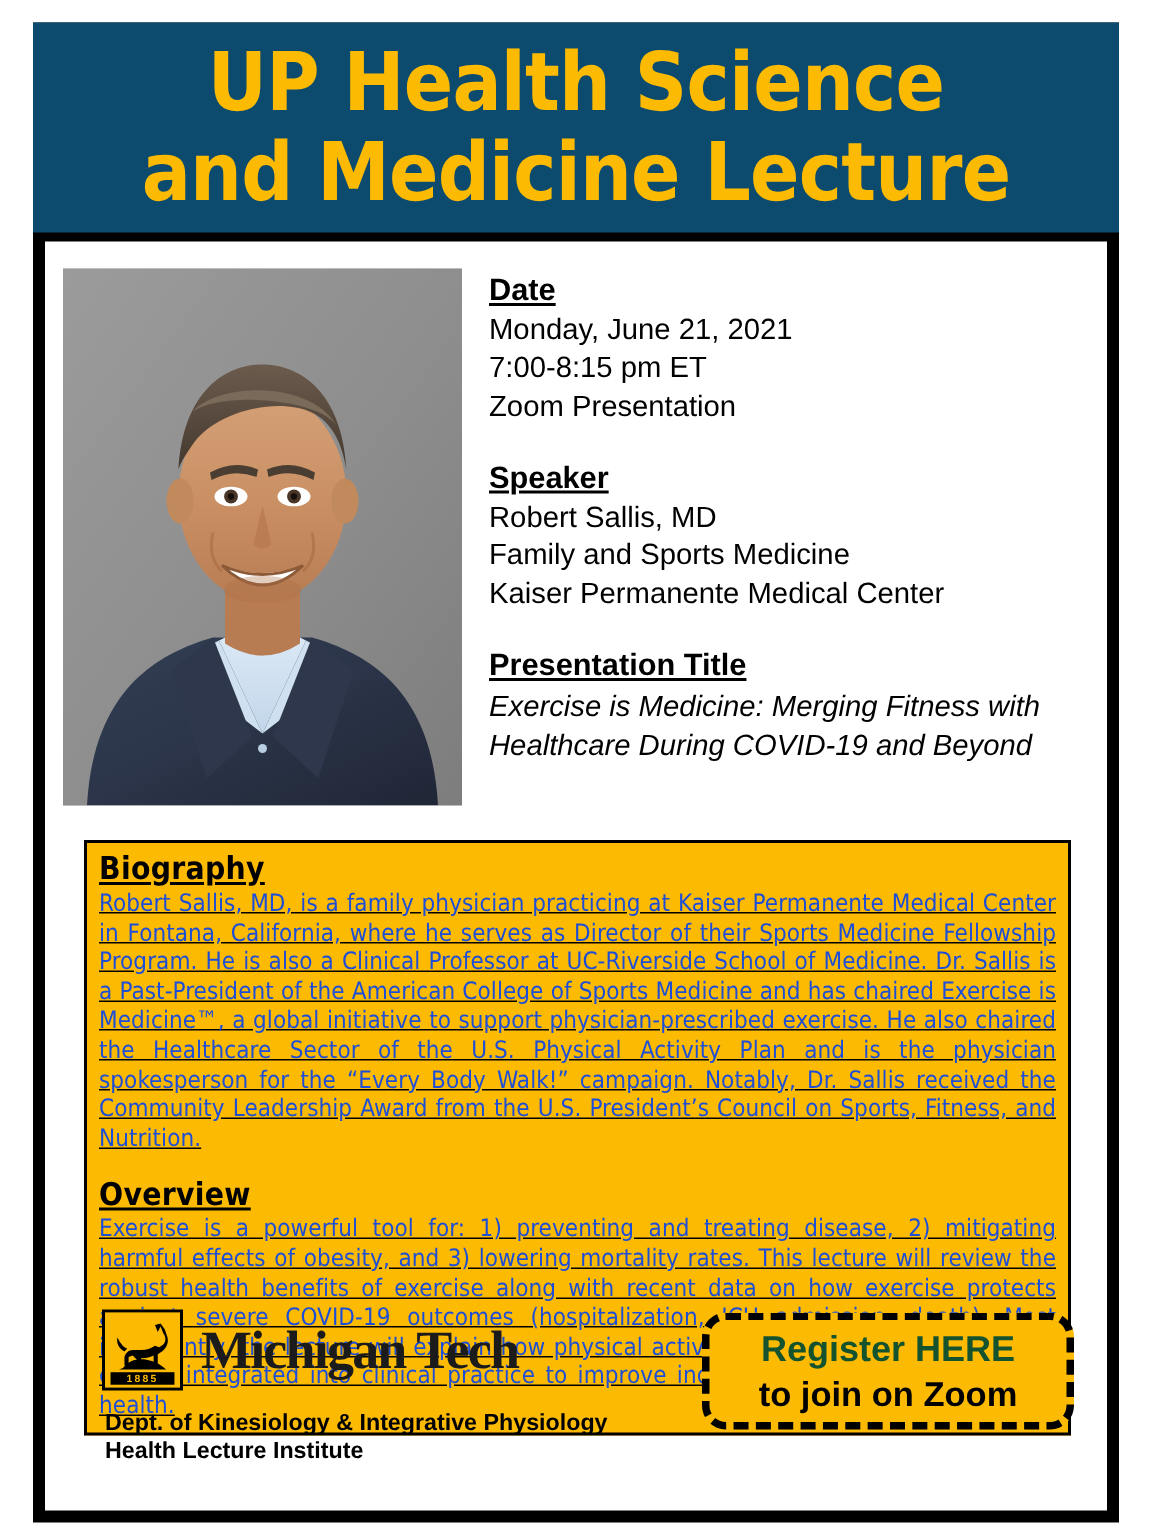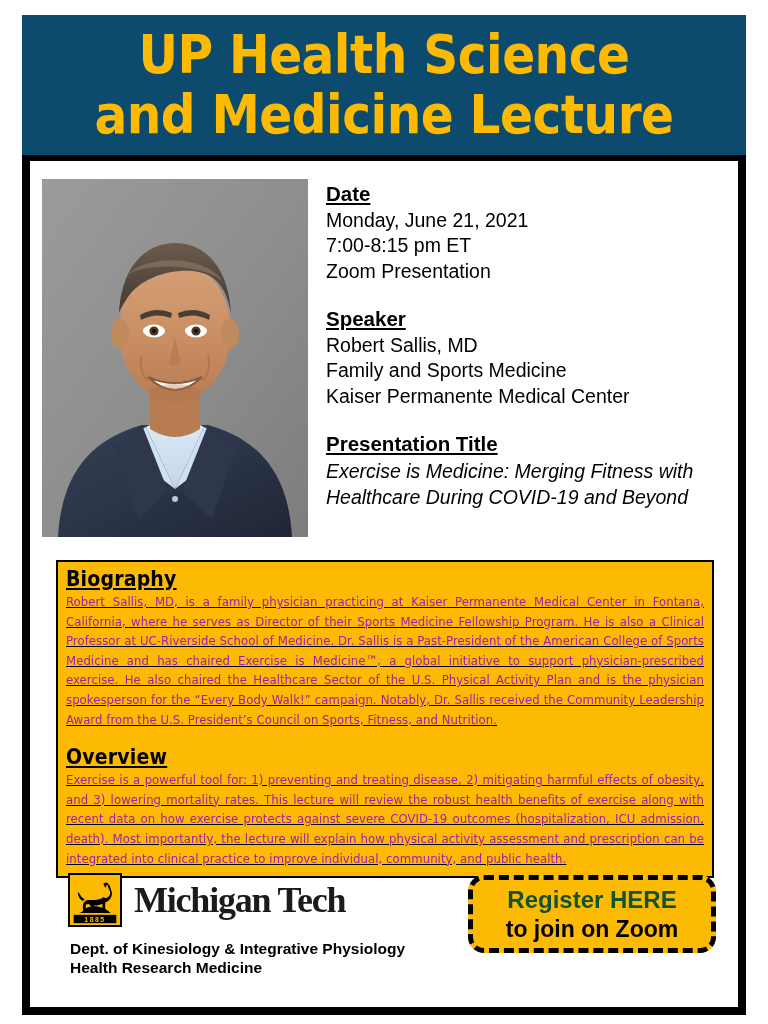--- a/index.html
+++ b/index.html
@@ -121,23 +121,23 @@
     font-weight: bold;
     font-size: 21px;
     text-decoration: underline;
     display: inline-block;
     color: #000;
     margin-bottom: 1px;
     letter-spacing: 0.2px;
   }
   .gold-para {
     font-family: "Liberation Sans Narrow", "DejaVu Sans Condensed", "Liberation Sans", sans-serif;
-    font-size: 13px;
+    font-size: 16px;
     line-height: 19.6px;
-    color: #a21caf;
+    color: #1d4ed8;
     text-align: justify;
     margin: 0;
     letter-spacing: 0.05px;
   }
   .gold-gap { height: 16px; }
 
   
   .footer {
     position: absolute;
     left: 0;
@@ -352,21 +352,21 @@
 
             <rect x="4" y="43" width="46" height="9" fill="#000000"></rect>
             <text x="27" y="50.3" font-family="'Liberation Sans', sans-serif" font-size="7.5" font-weight="bold" fill="#FCBA03" text-anchor="middle" letter-spacing="1.6">1885</text>
           </svg>
         </div>
         <div class="logo-word">Michigan Tech</div>
       </div>
 
       <div class="dept-lines">
         <div>Dept. of Kinesiology &amp; Integrative Physiology</div>
-        <div>Health Research Medicine</div>
+        <div>Health Lecture Institute</div>
       </div>
 
       <div class="register-btn">
         <div class="reg-link">Register HERE</div>
         <div class="reg-sub">to join on Zoom</div>
       </div>
 
     </div>
 
   </div>

